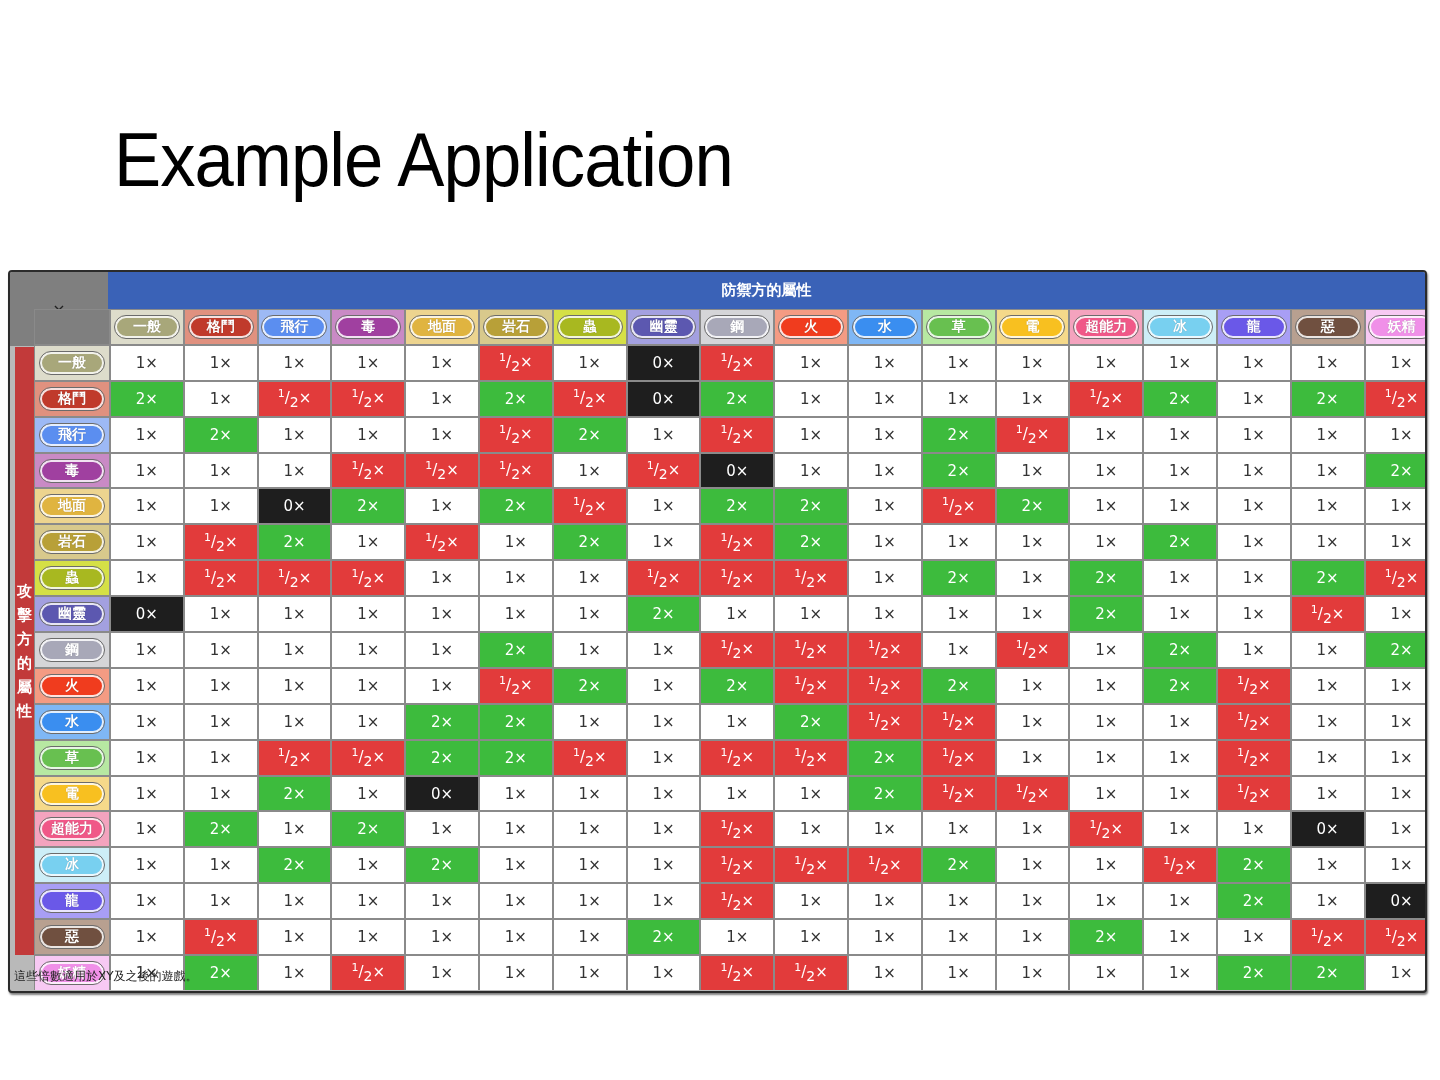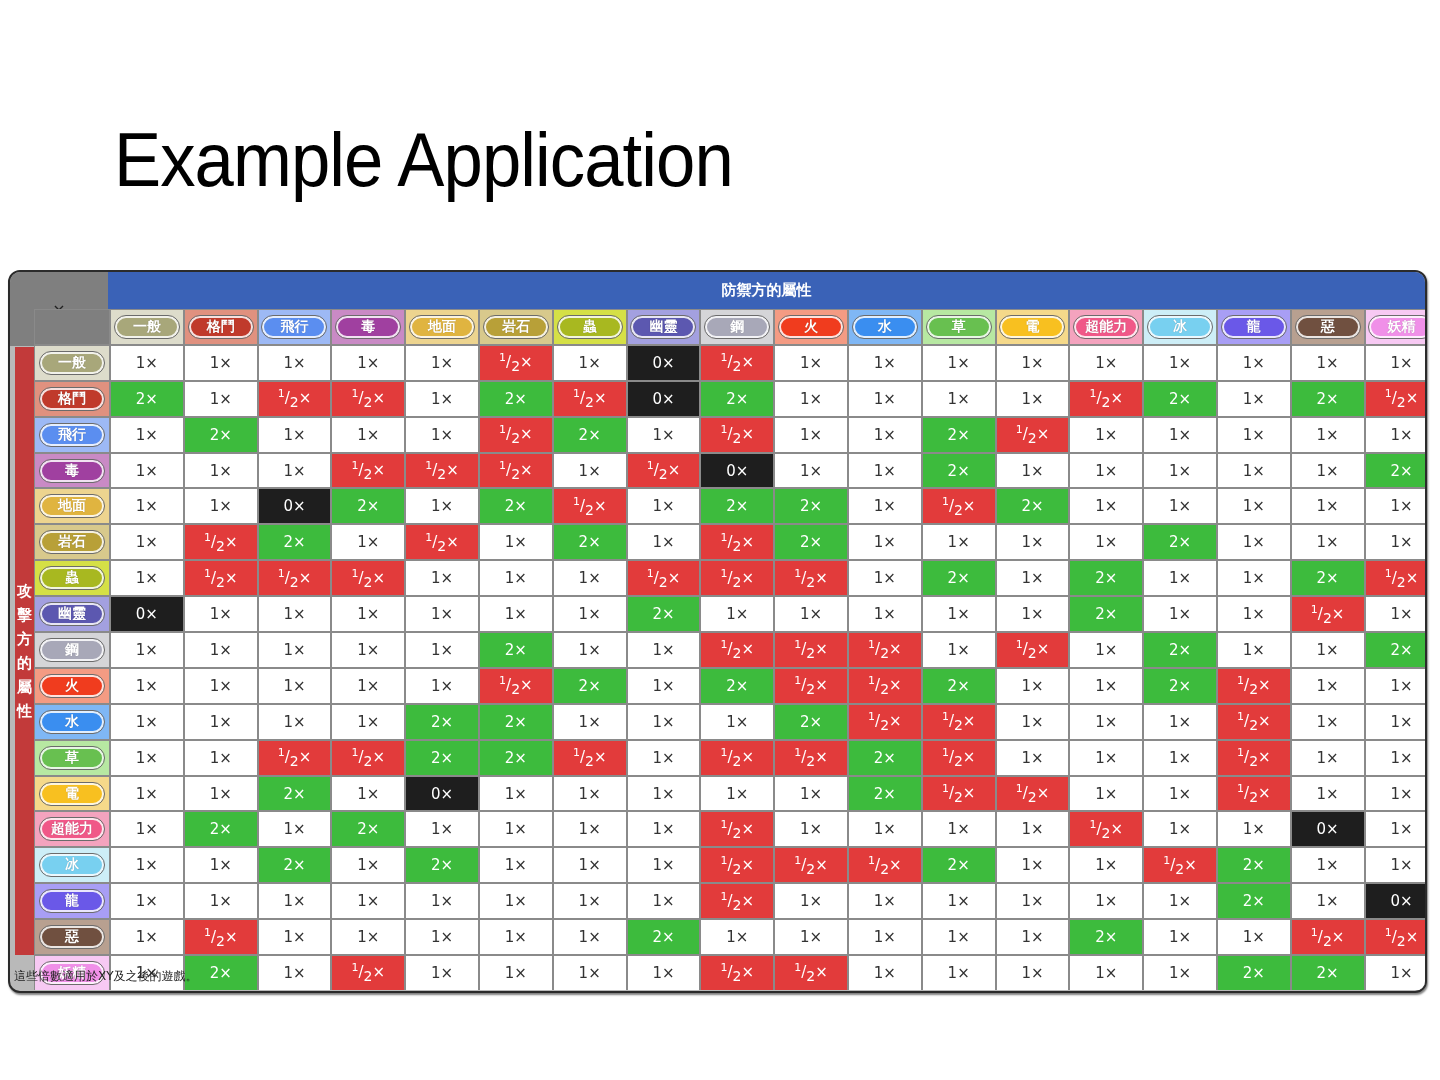--- a/index.html
+++ b/index.html
@@ -9,21 +9,21 @@
   }
   .slide-title {
     position: absolute; left: 114px; top: 112px;
     font-family: "Liberation Sans", sans-serif;
     font-size: 76px; font-weight: normal; color: #000; letter-spacing: -1px;
     line-height: 96px; white-space: nowrap;
     transform: scaleX(0.93); transform-origin: left center;
   }
   .chart-frame {
     position: absolute; left: 8px; top: 270px; width: 1419px; height: 723px;
-    background: #b9b9b9; border: 2px solid #2b2b2b; border-radius: 12px;
+    background: #b9b9b9; border: 2px solid #2b2b2b; border-radius: 4px;
     box-sizing: border-box; overflow: hidden;
     box-shadow: 1px 2px 2px rgba(0,0,0,0.5);
   }
   .corner {
     position: absolute; left: 0; top: 0; width: 98px; height: 74px;
     background: #7f7f7f; color: #222; font-size: 16px;
     display: flex; align-items: center; justify-content: center;
   }
   .def-banner {
     position: absolute; left: 98px; top: 0; right: 0; height: 37px;

